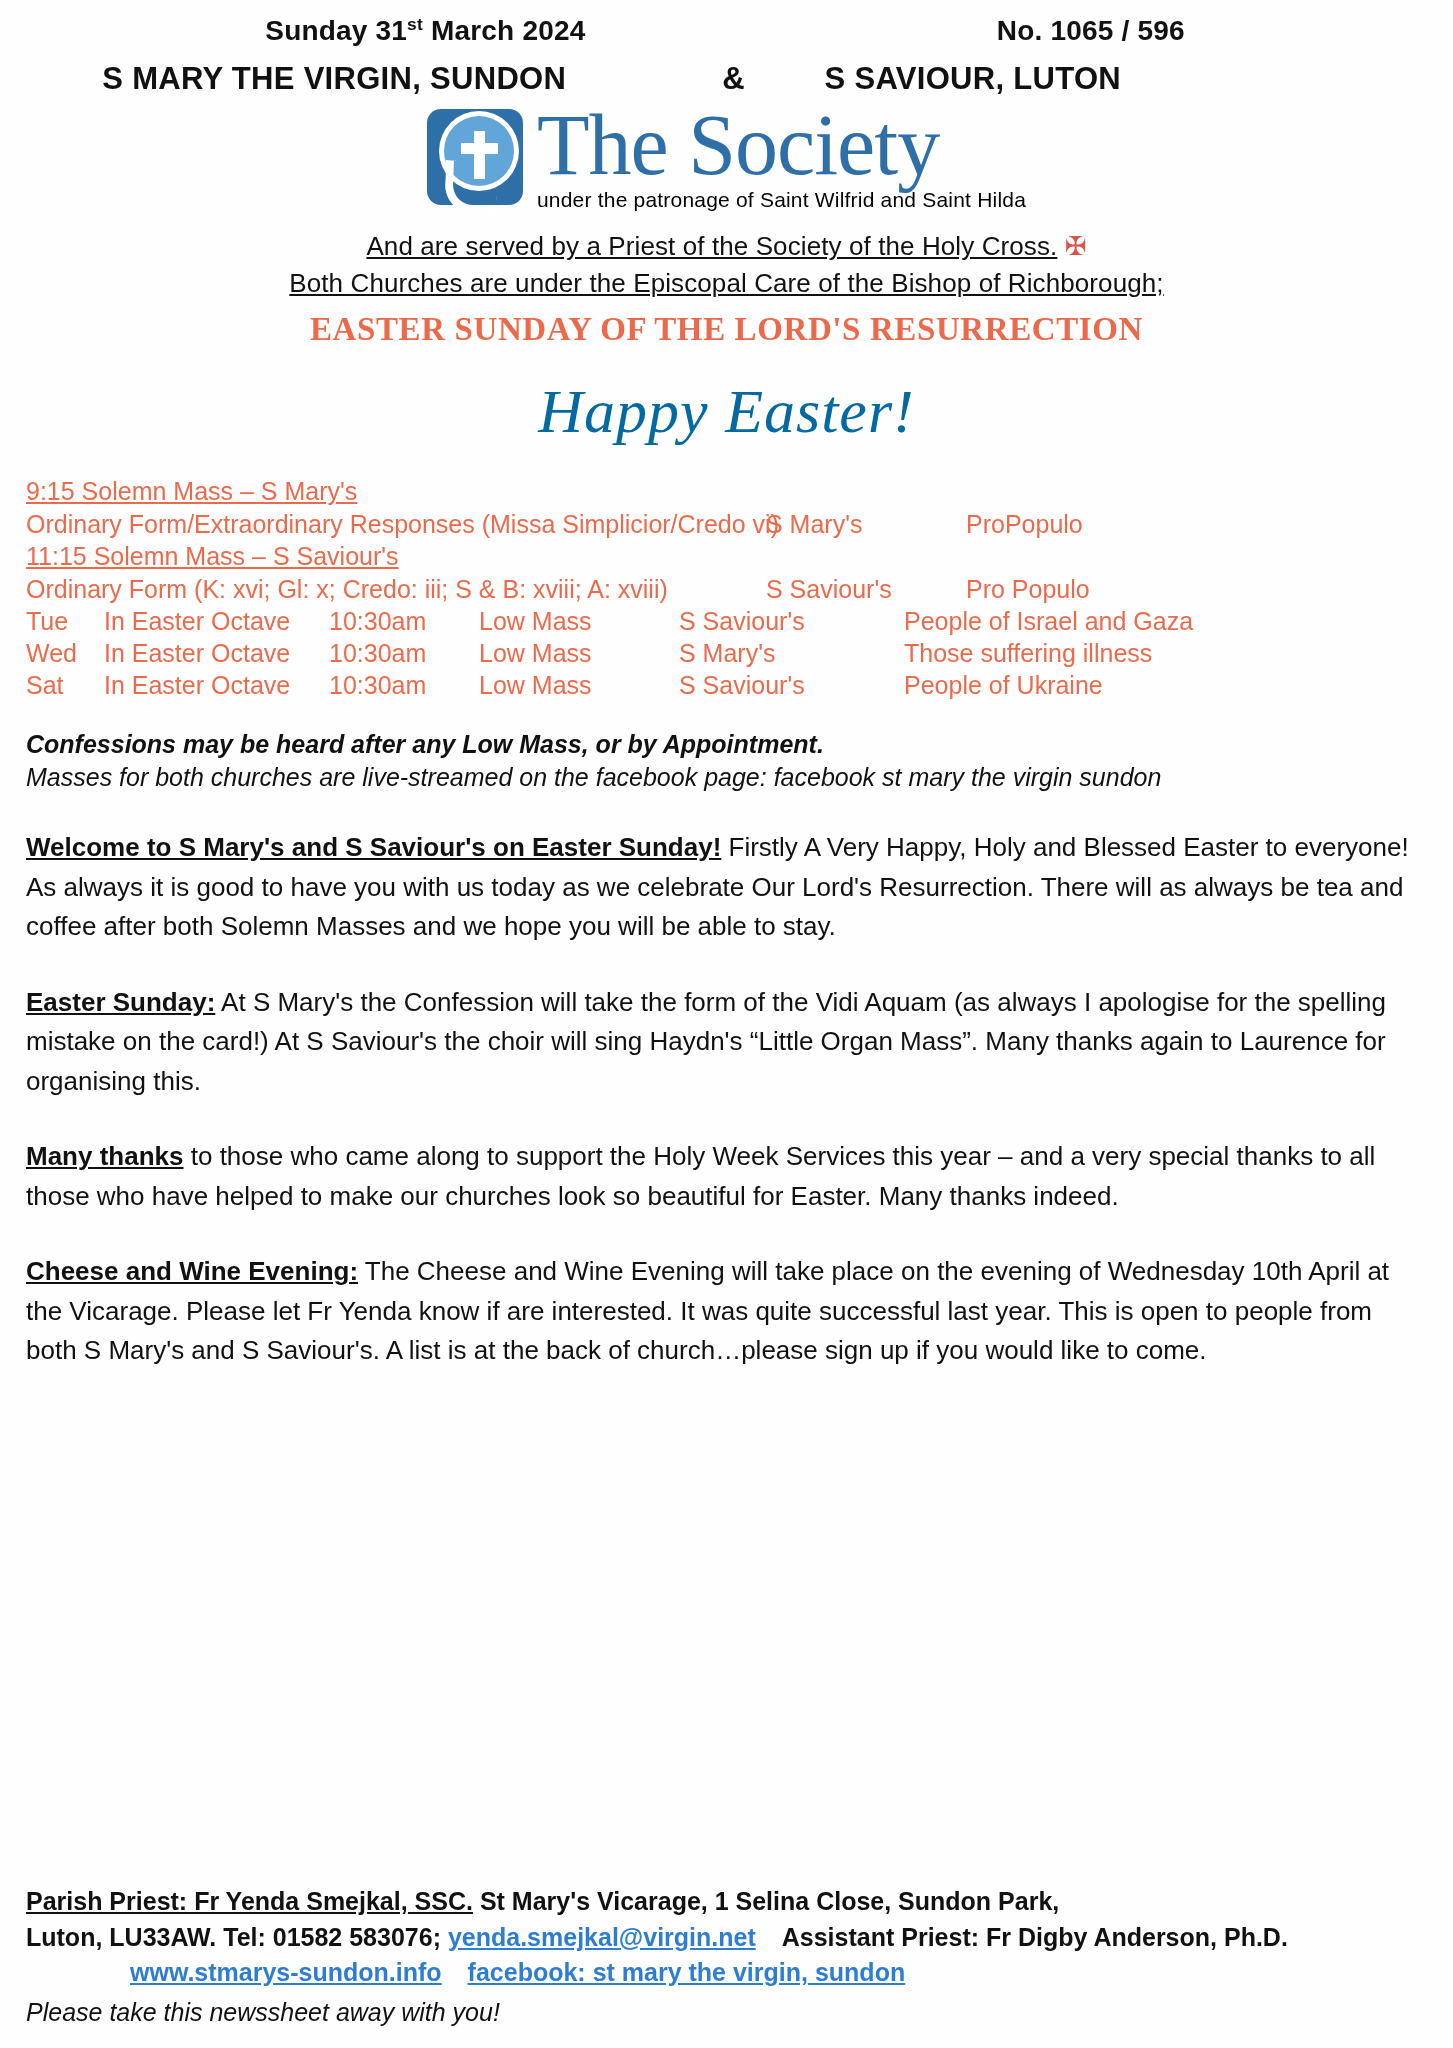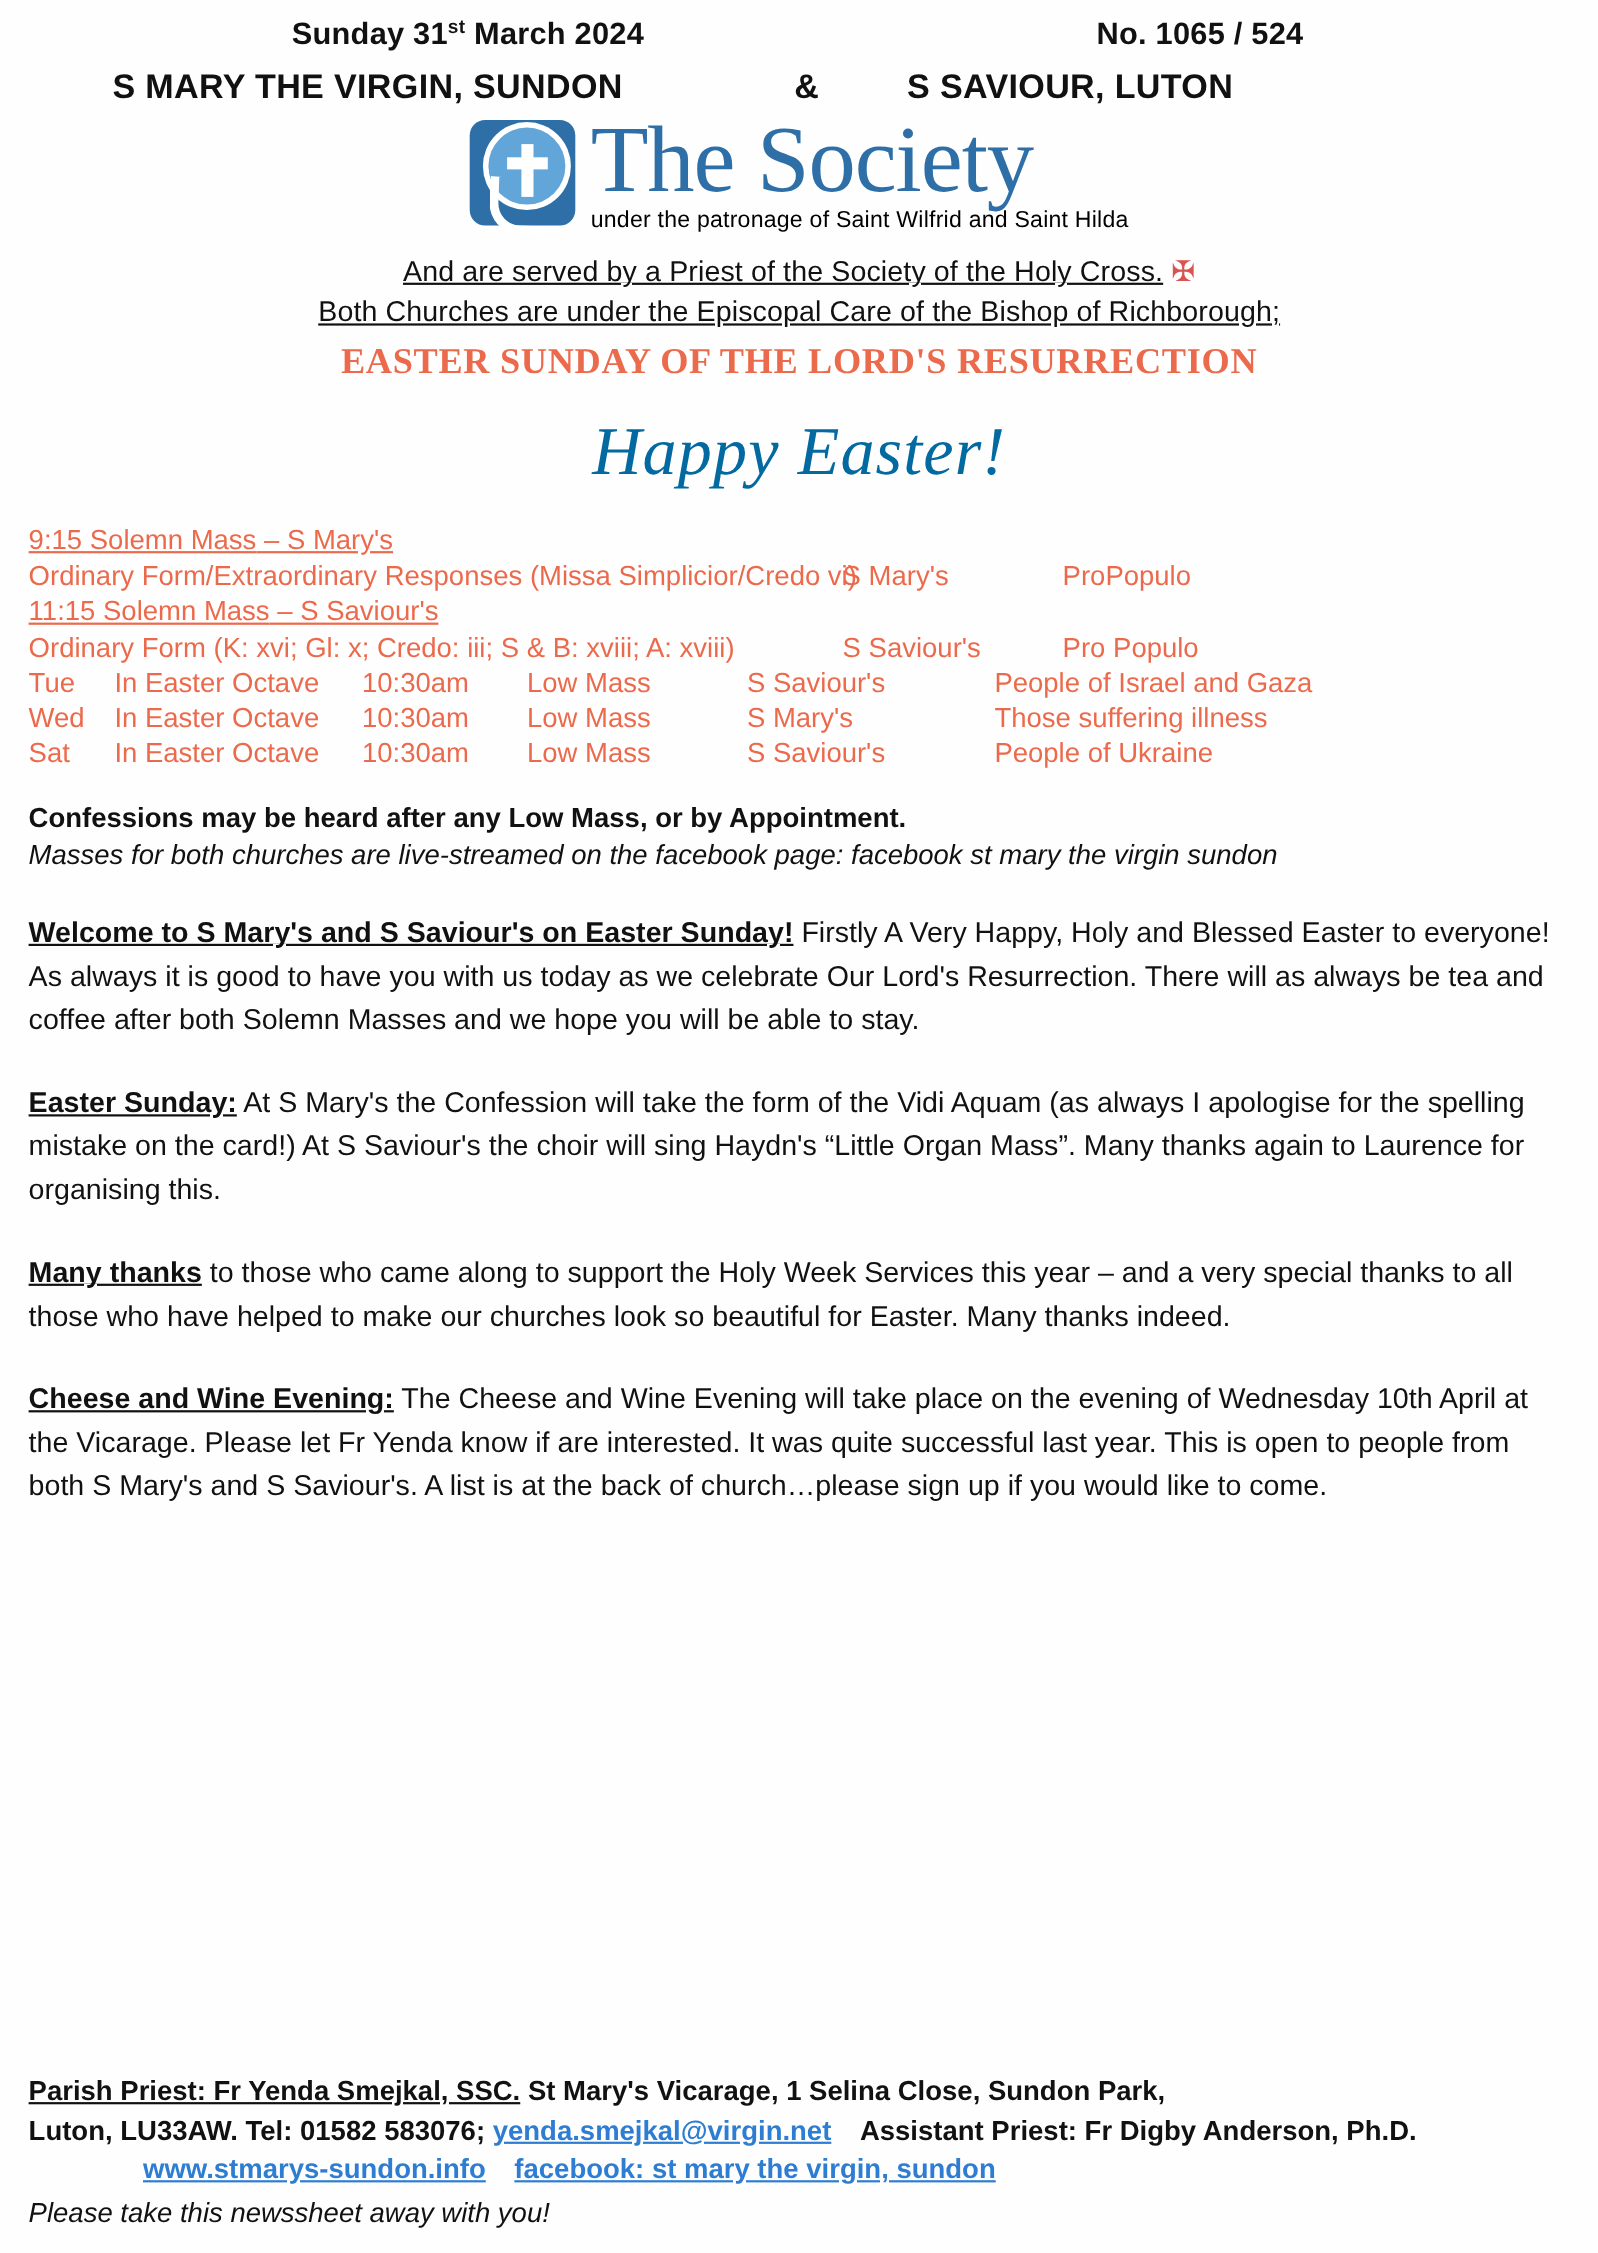--- a/index.html
+++ b/index.html
@@ -174,20 +174,21 @@
   .sched-row .c-day   { width: 78px; }
   .sched-row .c-occ   { width: 225px; }
   .sched-row .c-time  { width: 150px; }
   .sched-row .c-type  { width: 200px; }
   .sched-row .c-place { width: 225px; }
   .sched-row .c-int   { width: 330px; }
 
   
   .note-bold {
     margin-top: 30px;
+    font-style: italic;
     font-weight: bold;
     font-size: 25px;
   }
   .note-plain {
     font-style: italic;
     font-size: 25px;
     margin-top: 4px;
   }
 
   
@@ -224,21 +225,21 @@
   }
   .gap { display: inline-block; width: 26px; }
 </style>
 </head>
 <body>
 
 <div id="sheet">
 
   <div class="topline">
     <div class="date"><span>Sunday 31</span><sup class="ord">st</sup><span> March 2024</span></div>
-    <div class="issue">No. 1065 / 524</div>
+    <div class="issue">No. 1065 / 596</div>
   </div>
 
   <div class="churches">
     <div class="ch-left">S MARY THE VIRGIN, SUNDON</div>
     <div class="amp">&amp;</div>
     <div class="ch-right">S SAVIOUR, LUTON</div>
   </div>
 
   <div class="logo-row">
     <div class="logo-mark">

